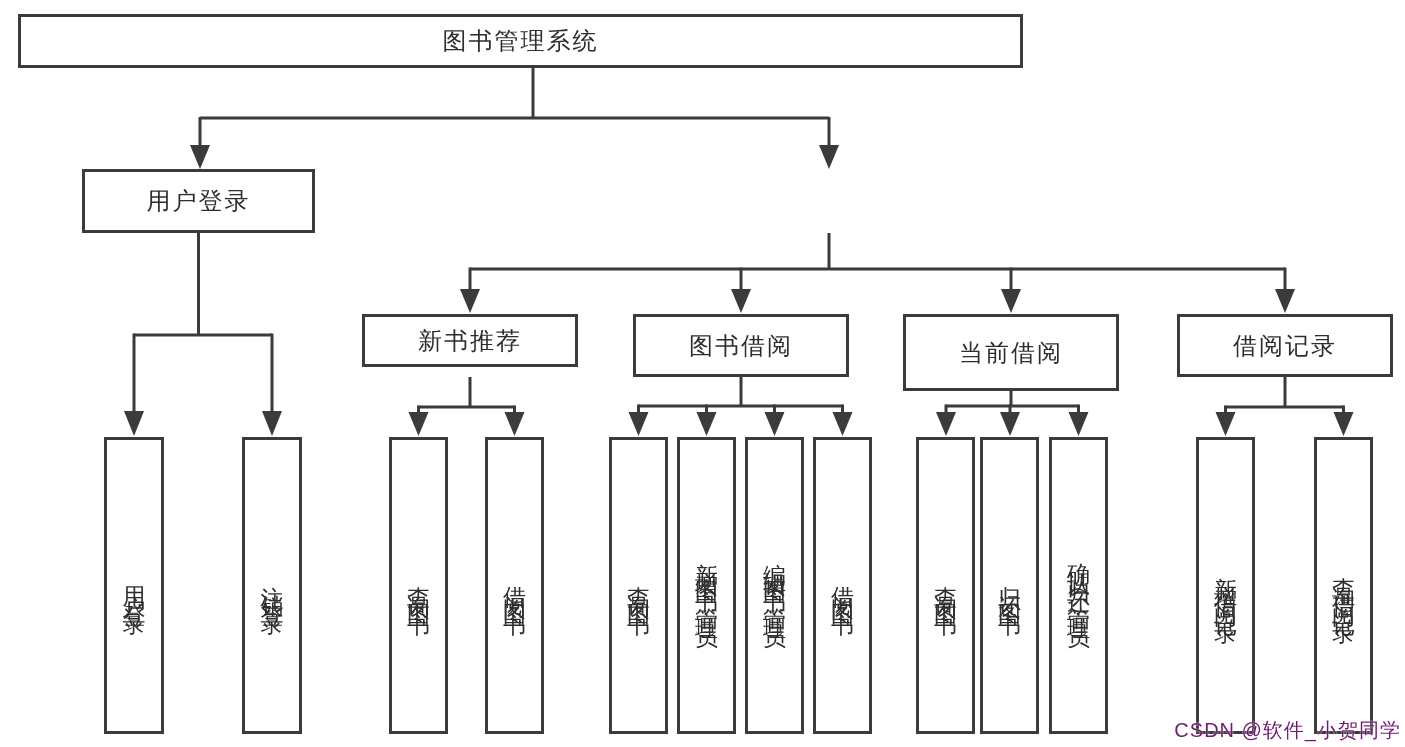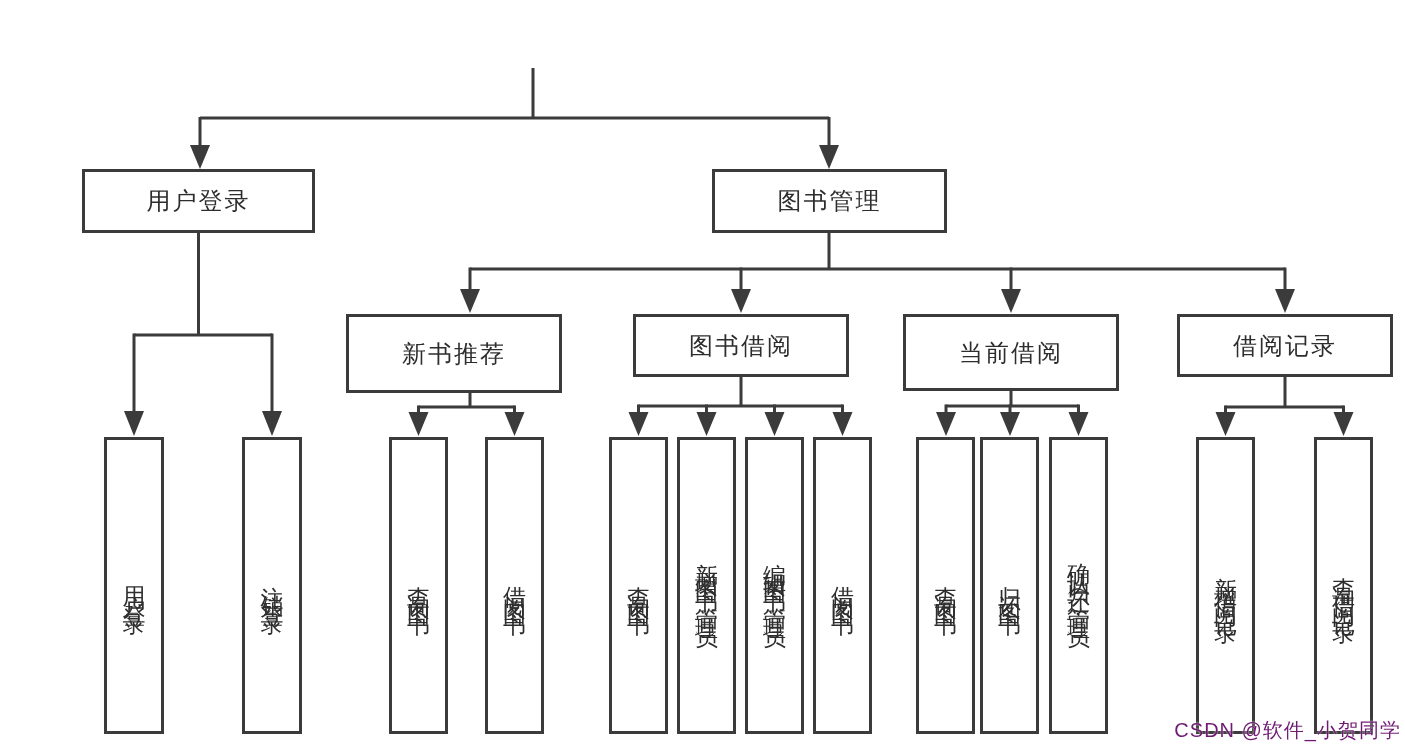--- a/index.html
+++ b/index.html
@@ -112,29 +112,29 @@
 
       <polygon points="936,412 956,412 946,436"></polygon>
       <polygon points="1000,412 1020,412 1010,436"></polygon>
       <polygon points="1068.5,412 1088.5,412 1078.5,436"></polygon>
 
       <polygon points="1215.5,412 1235.5,412 1225.5,436"></polygon>
       <polygon points="1333.5,412 1353.5,412 1343.5,436"></polygon>
     </g>
   </svg>
 
+  <div class="node" style="left:18px;top:14px;width:1005px;height:54px">
+    <span>图书管理系统</span>
+  </div>
 
   <div class="node" style="left:82px;top:169px;width:233px;height:64px">
     <span>用户登录</span>
   </div>
-  <div class="node" style="left:712px;top:169px;width:235px;height:64px">
-    <span>图书管理</span>
-  </div>
 
-  <div class="node" style="left:346px;top:314px;width:216px;height:79px">
+  <div class="node" style="left:362px;top:314px;width:216px;height:53px">
     <span>新书推荐</span>
   </div>
   <div class="node" style="left:633px;top:314px;width:216px;height:63px">
     <span>图书借阅</span>
   </div>
   <div class="node" style="left:903px;top:314px;width:216px;height:77px">
     <span>当前借阅</span>
   </div>
   <div class="node" style="left:1177px;top:314px;width:216px;height:63px">
     <span>借阅记录</span>

